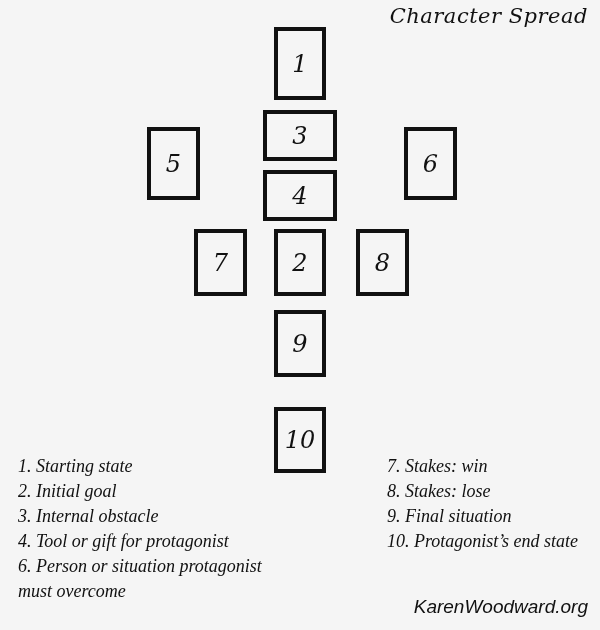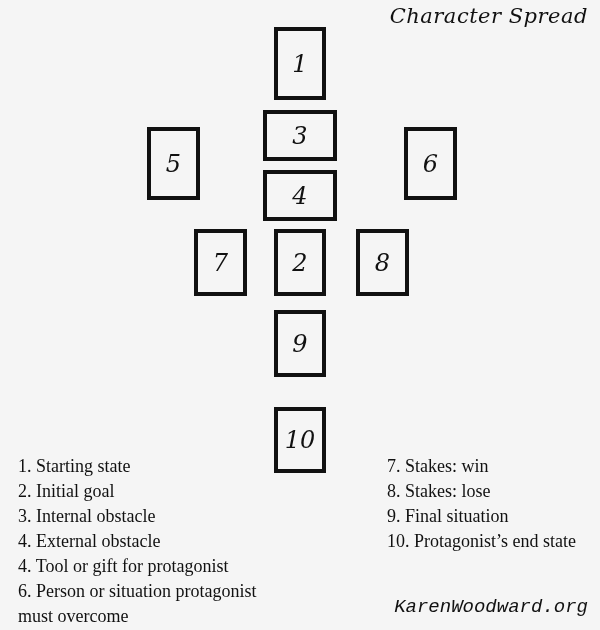--- a/index.html
+++ b/index.html
@@ -4,22 +4,22 @@
 <style>
   html, body { margin:0; padding:0; }
   body { width:600px; height:630px; background:#f5f5f5; position:relative; overflow:hidden;
          font-family:"Liberation Serif", serif; color:#111; }
   .title { position:absolute; top:4px; right:12px; font-family:"DejaVu Serif", serif; font-style:italic;
            font-size:21px; letter-spacing:0.5px; color:#111; }
   .card { position:absolute; box-sizing:border-box; border:4px solid #111; background:#f5f5f5;
           display:flex; align-items:center; justify-content:center; }
   .card span { font-family:"DejaVu Serif", serif; font-style:italic; font-size:24px; color:#111; }
   .legend { position:absolute; font-size:18px; line-height:25px; }
-  .legend div { white-space:nowrap; }
-  .footer { position:absolute; right:12px; bottom:12px; font-family:Liberation Mono, monospace; font-style:italic;
+  .legend div { white-space:nowrap;font-style:italic; }
+  .footer { position:absolute; right:12px; bottom:12px; font-family:Liberation Sans, sans-serif; font-style:italic;
             font-size:19px; color:#111; }
 </style>
 </head>
 <body>
 
 <div class="title">Character Spread</div>
 
 <div id="cards">
     <div class="card" style="left: 274px; top: 27px; width: 52px; height: 73px;">
       <span>1</span>
@@ -50,21 +50,20 @@
     </div>
     <div class="card" style="left: 274px; top: 391px; width: 52px; height: 66px; margin-top: 16px;">
       <span>10</span>
     </div>
   </div>
 
 <div class="legend" style="left:18px; top:454px;">
   <div>1. Starting state</div>
   <div>2. Initial goal</div>
   <div>3. Internal obstacle</div>
-  <div>4. External obstacle</div>
   <div>4. Tool or gift for protagonist</div>
   <div>6. Person or situation protagonist</div>
   <div>must overcome</div>
 </div>
 
 <div class="legend" style="left:371px; top:454px;margin-left:16px;">
   <div>7. Stakes: win</div>
   <div>8. Stakes: lose</div>
   <div>9. Final situation</div>
   <div>10. Protagonist’s end state</div>

